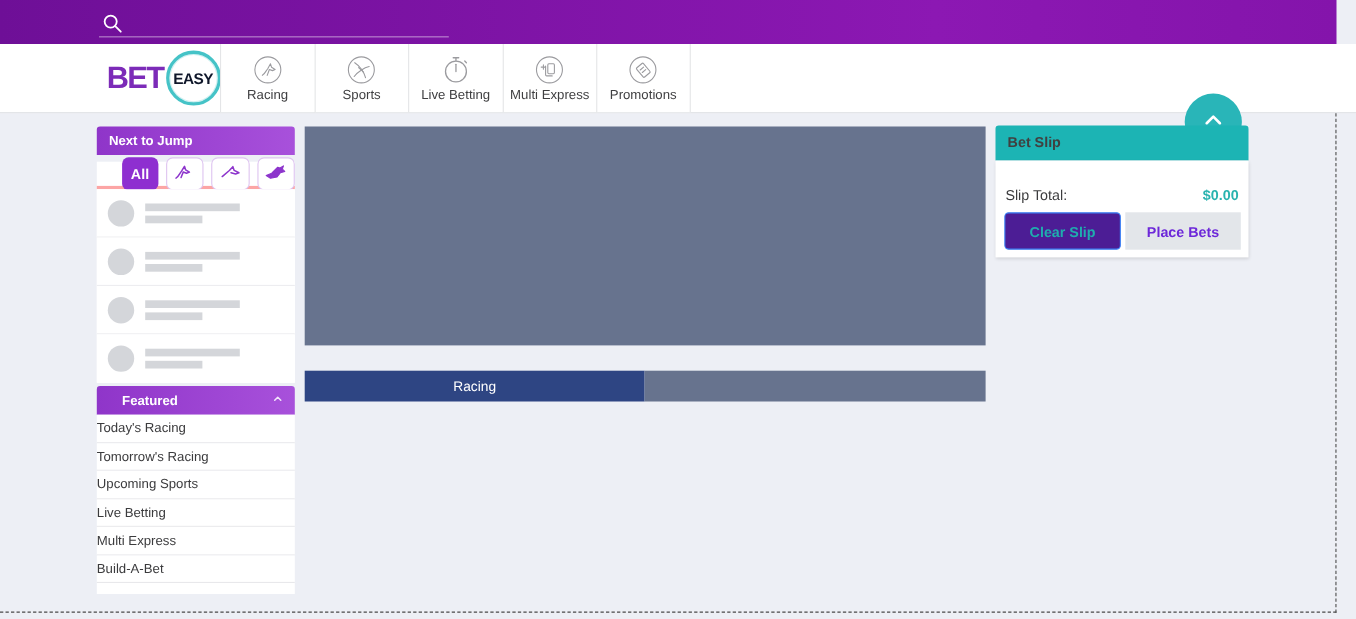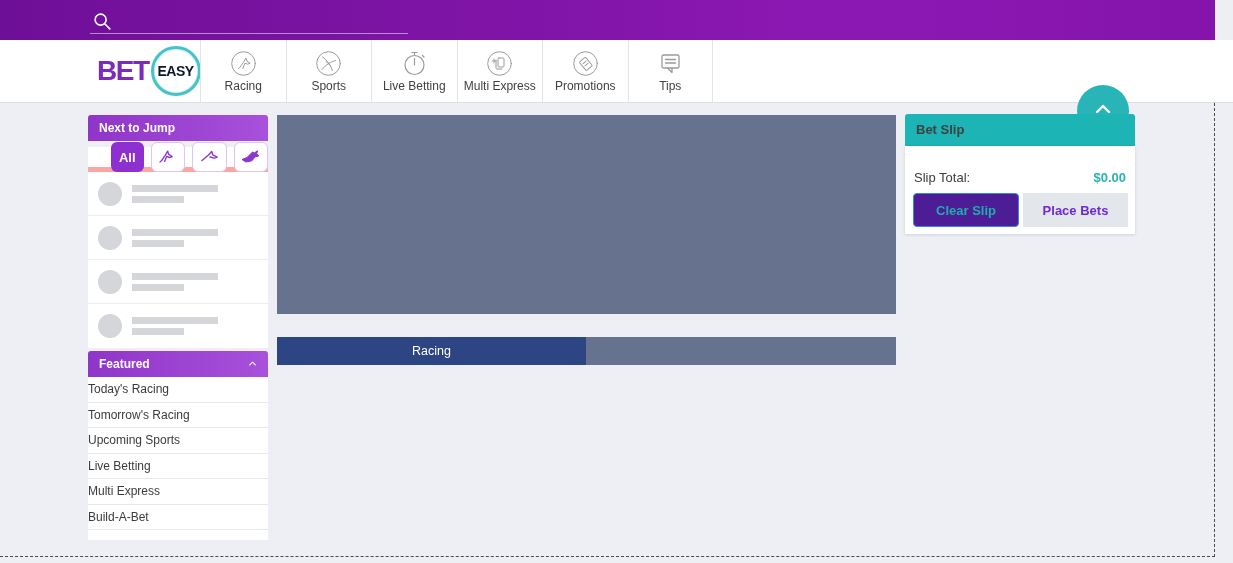--- a/index.html
+++ b/index.html
@@ -39,37 +39,37 @@
   
   .content { position:absolute; left:0; top:103px; width:1215px; height:454px;
              border-right:1px dashed #4a4a4a; border-bottom:1px dashed #4a4a4a; }
 
   
   .sidebar { position:absolute; left:88px; top:12px; width:180px; }
   .panel-header { height:26px; background:linear-gradient(90deg,#8f35c9,#a851db);
                   border-radius:3px 3px 0 0; color:#fff; font-size:12px; font-weight:600;
                   line-height:26px; padding-left:11px; }
   .ntj-body { margin-top:6px; background:#fff; }
-  .filters { height:25px; border-bottom:5px solid #fca5a5; display:flex; align-items:center;
+  .filters { height:25px; border-bottom:3px solid #fca5a5; display:flex; align-items:center;
              padding-left:23px; gap:7px; }
   .filter-btn { height:30px; border-radius:6px; display:flex; align-items:center;
                 justify-content:center; cursor:pointer; }
   .filter-btn.active { width:35px; background:#8e2fd0; color:#fff; font-size:13px; font-weight:600; }
   .filter-btn.iconbtn { width:37px; background:#fff; border:1px solid #dec4f0; }
   .sk-row { height:44px; border-bottom:1px solid #ededf0; position:relative; background:#fff; }
   .sk-row:last-child { border-bottom:none; }
   .sk-circle { position:absolute; left:10px; top:10px; width:24px; height:24px; border-radius:50%;
                background:#d4d6da; }
   .sk-bar1 { position:absolute; left:44px; top:13px; width:86px; height:7px; background:#d4d6da; }
   .sk-bar2 { position:absolute; left:44px; top:24px; width:52px; height:7px; background:#d4d6da; }
 
   .featured { margin-top:3px; }
   .featured-header { height:26px; background:linear-gradient(90deg,#8f35c9,#a851db);
                      border-radius:3px 3px 0 0; display:flex; align-items:center;
-                     justify-content:space-between; padding:0 10px 0 11px; cursor:pointer; }
+                     justify-content:space-between; padding:0 10px 0 23px; cursor:pointer; }
   .featured-title { color:#fff; font-size:12px; font-weight:600; }
   .featured-item { height:25.5px; line-height:25.5px; background:#fff; border-bottom:1px solid #e8e8eb;
                    font-size:12px; color:#3b3b3d; padding-left:0; cursor:pointer; }
   .partial-row { height:10px; background:#fff; }
 
   
   .banner { position:absolute; left:277px; top:12px; width:619px; height:199px; background:#67738e; }
   .tabs { position:absolute; left:277px; top:234px; width:619px; height:28px; display:flex; }
   .tab-active { width:309px; height:28px; background:#2e4583; color:#fff; font-size:12.5px;
                 display:flex; align-items:center; justify-content:center; cursor:pointer; }
@@ -164,31 +164,20 @@
               <circle cx="13.5" cy="13.5" r="11.8"></circle>
               <g transform="rotate(-40 13.5 13.5)">
                 <rect x="9.5" y="8.5" width="8" height="11" rx="1"></rect>
                 <line x1="11.5" y1="12" x2="15.5" y2="12"></line>
                 <line x1="11.5" y1="15" x2="15.5" y2="15"></line>
               </g>
             </svg>
           </span>
           <span class="nav-label">Promotions</span>
         </div>
-        <div class="nav-item">
-          <span class="nav-icon">
-            <svg width="27" height="27" viewBox="0 0 27 27" fill="none" stroke="#9b9b9f" stroke-width="1.3" stroke-linecap="round" stroke-linejoin="round">
-              <rect x="5" y="5" width="17" height="13" rx="1.5"></rect>
-              <path d="M15 18v4.5L10.5 18"></path>
-              <line x1="8.5" y1="9.5" x2="18.5" y2="9.5"></line>
-              <line x1="8.5" y1="13" x2="18.5" y2="13"></line>
-            </svg>
-          </span>
-          <span class="nav-label">Tips</span>
-        </div>
       </div>
     <div class="fab">
       <span><svg width="24" height="24" viewBox="0 0 24 24" fill="none" stroke="#fff" stroke-width="2.4" stroke-linecap="round" stroke-linejoin="round">
             <polyline points="6,15 12,9 18,15"></polyline>
           </svg></span>
     </div>
   </div>
 
   <div class="content">
 

